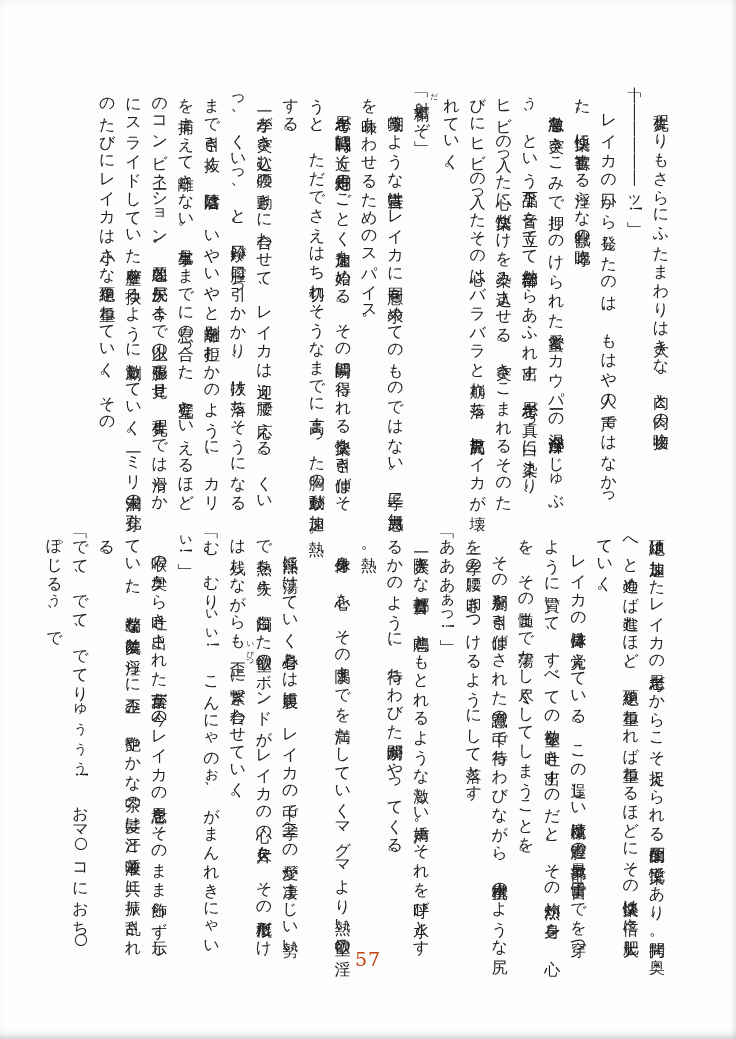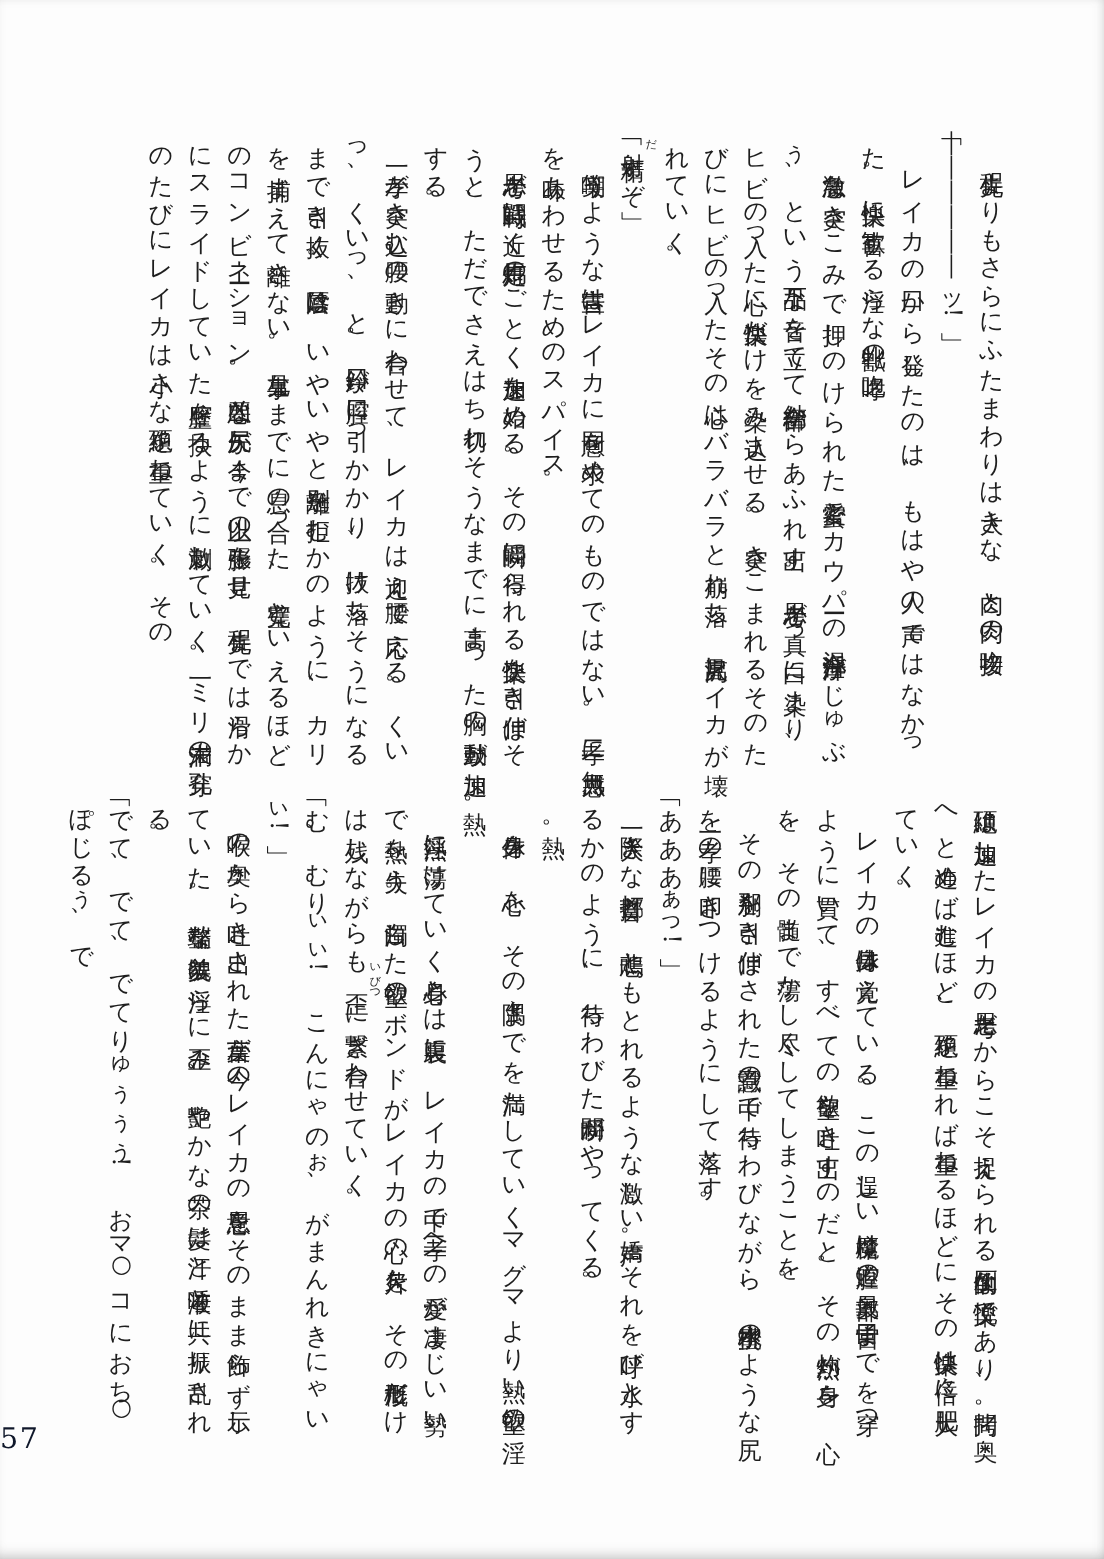--- a/index.html
+++ b/index.html
@@ -60,24 +60,24 @@
   }
   ruby rt {
     font-size: 7.5px;
     letter-spacing: 0;
   }
   .page-number {
     position: absolute;
     top: 948px;
     left: 0;
     width: 736px;
-    text-align: left;
+    text-align: center;
     font-size: 19px;
     letter-spacing: 1px;
-    color: #0f172a;
+    color: #c2410c;
   }
 </style>
 </head>
 <body>
 
 <div class="page">
 
   <div class="vblock vblock-top">
       <p class="para indent">先程よりもさらにふたまわりは大きな、肉と肉の接吻。</p>
       <p class="para">「――――――ッ!」</p>

